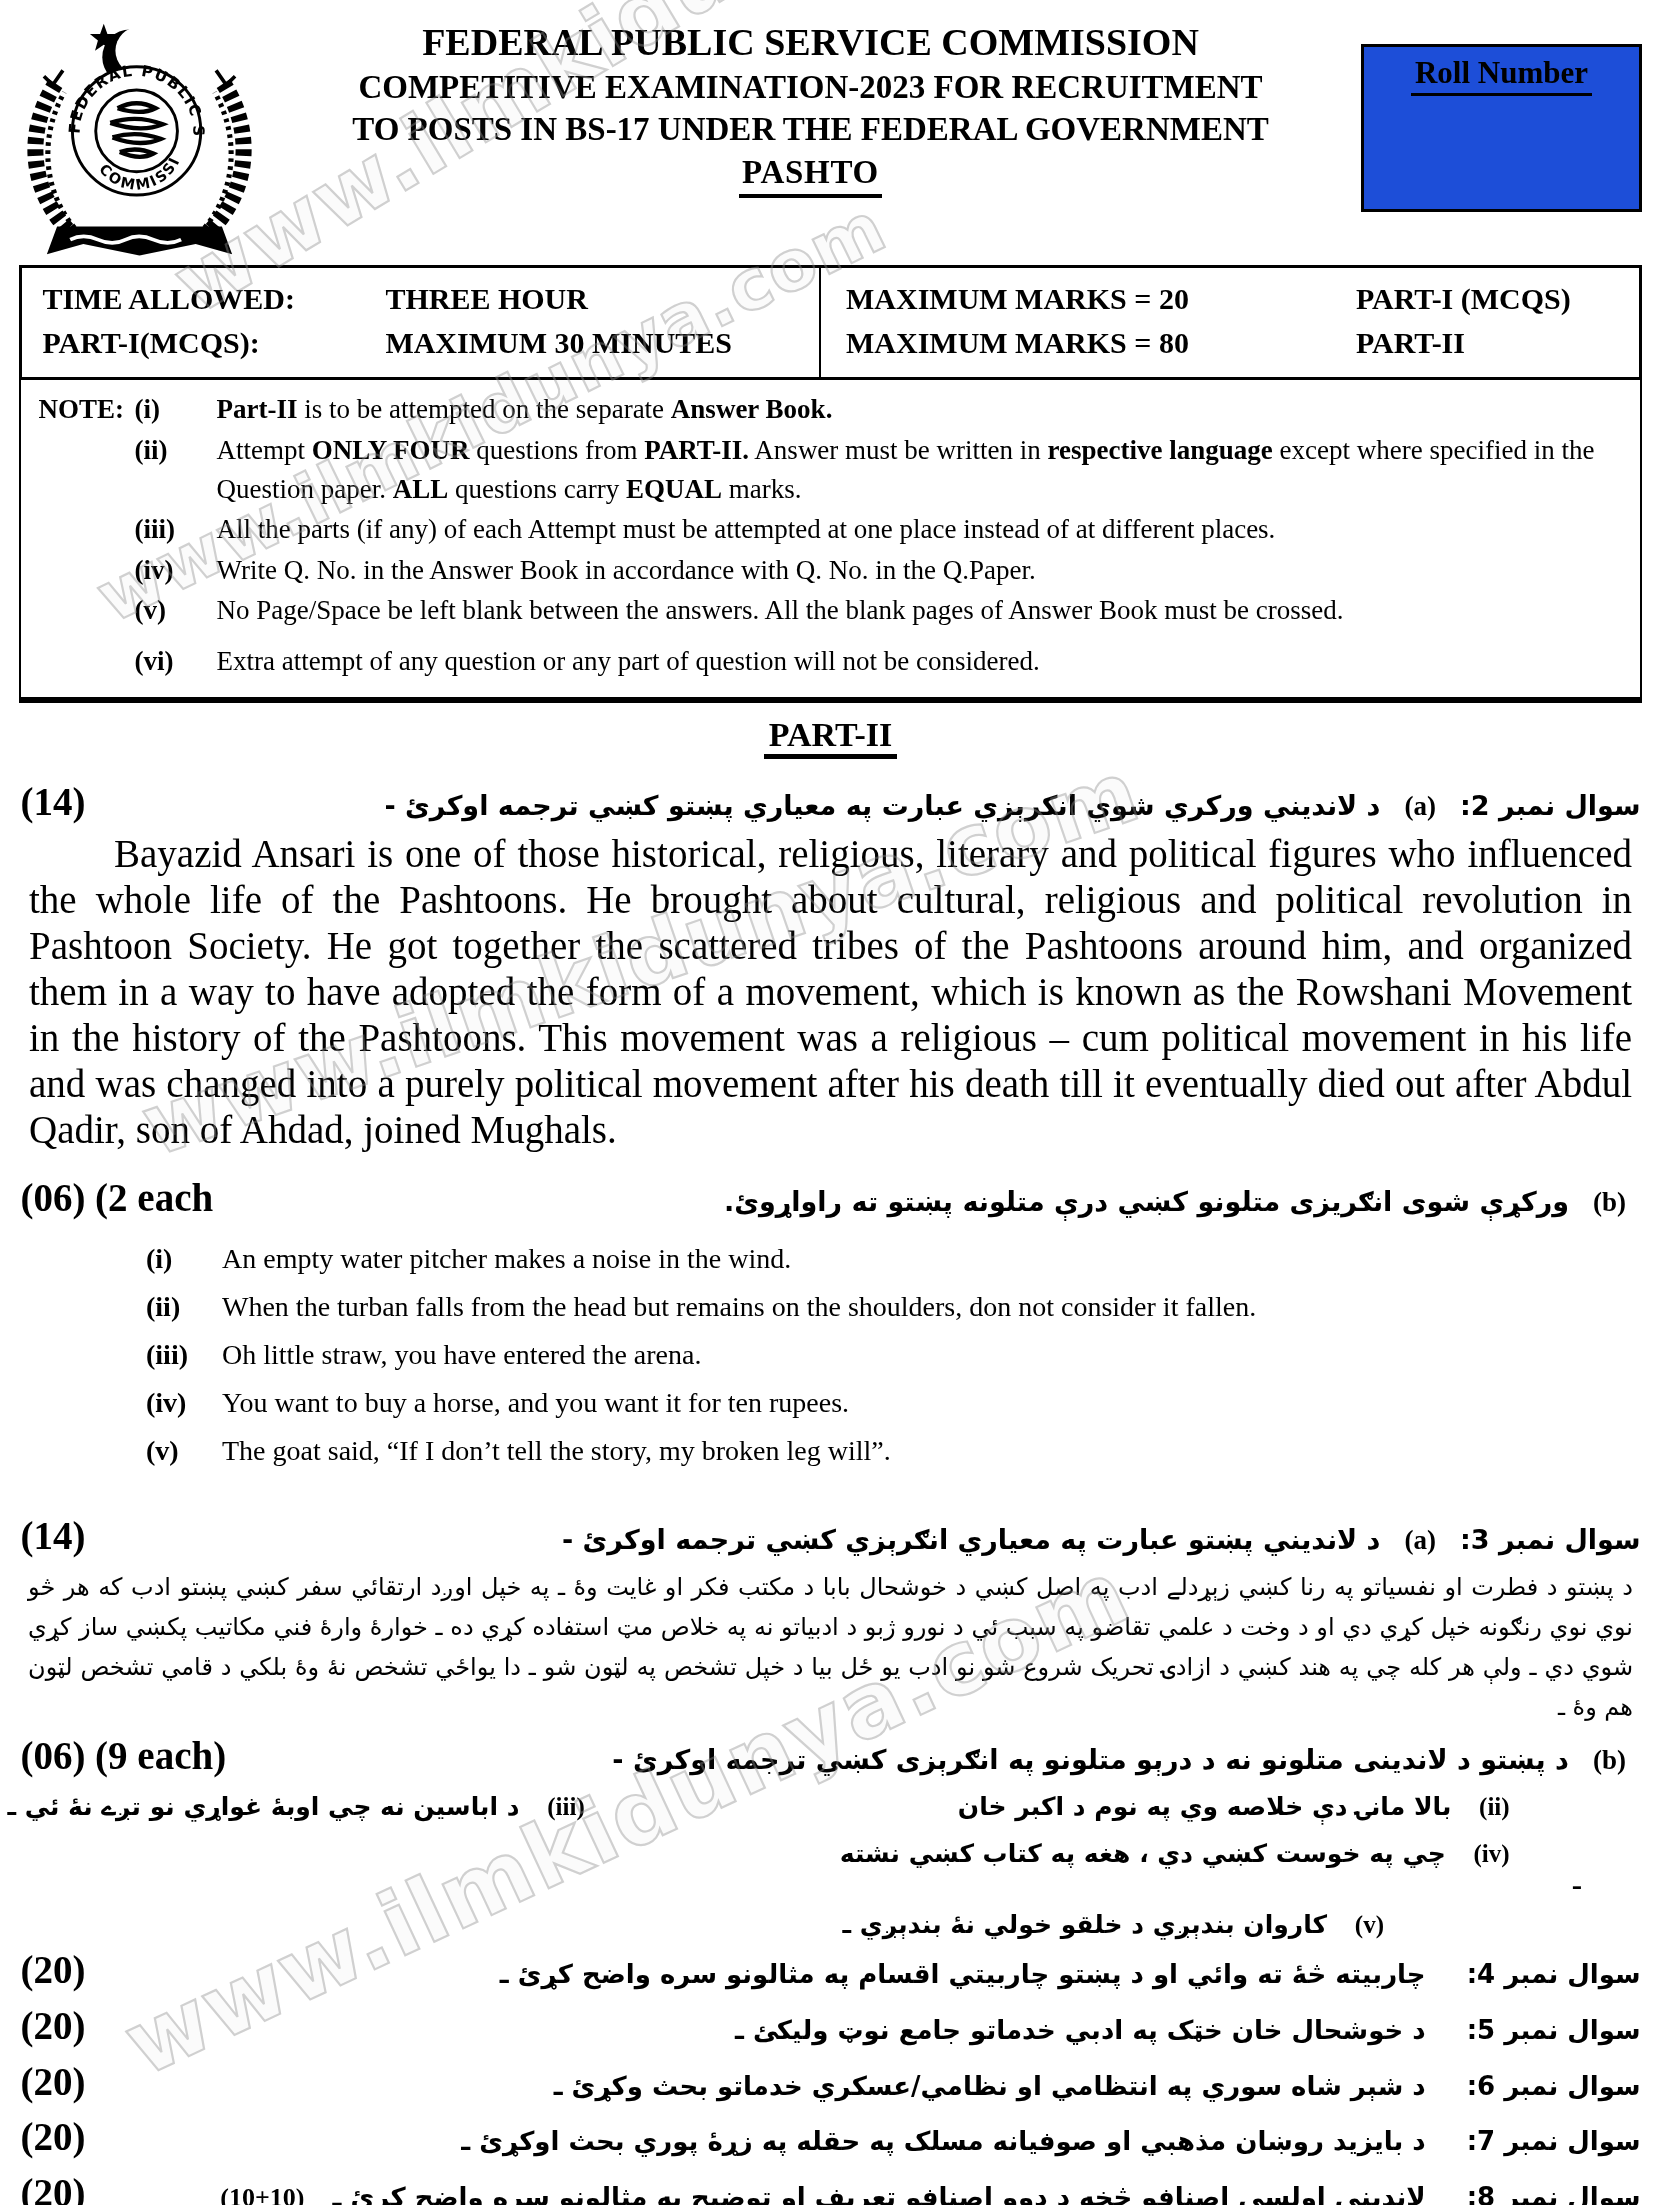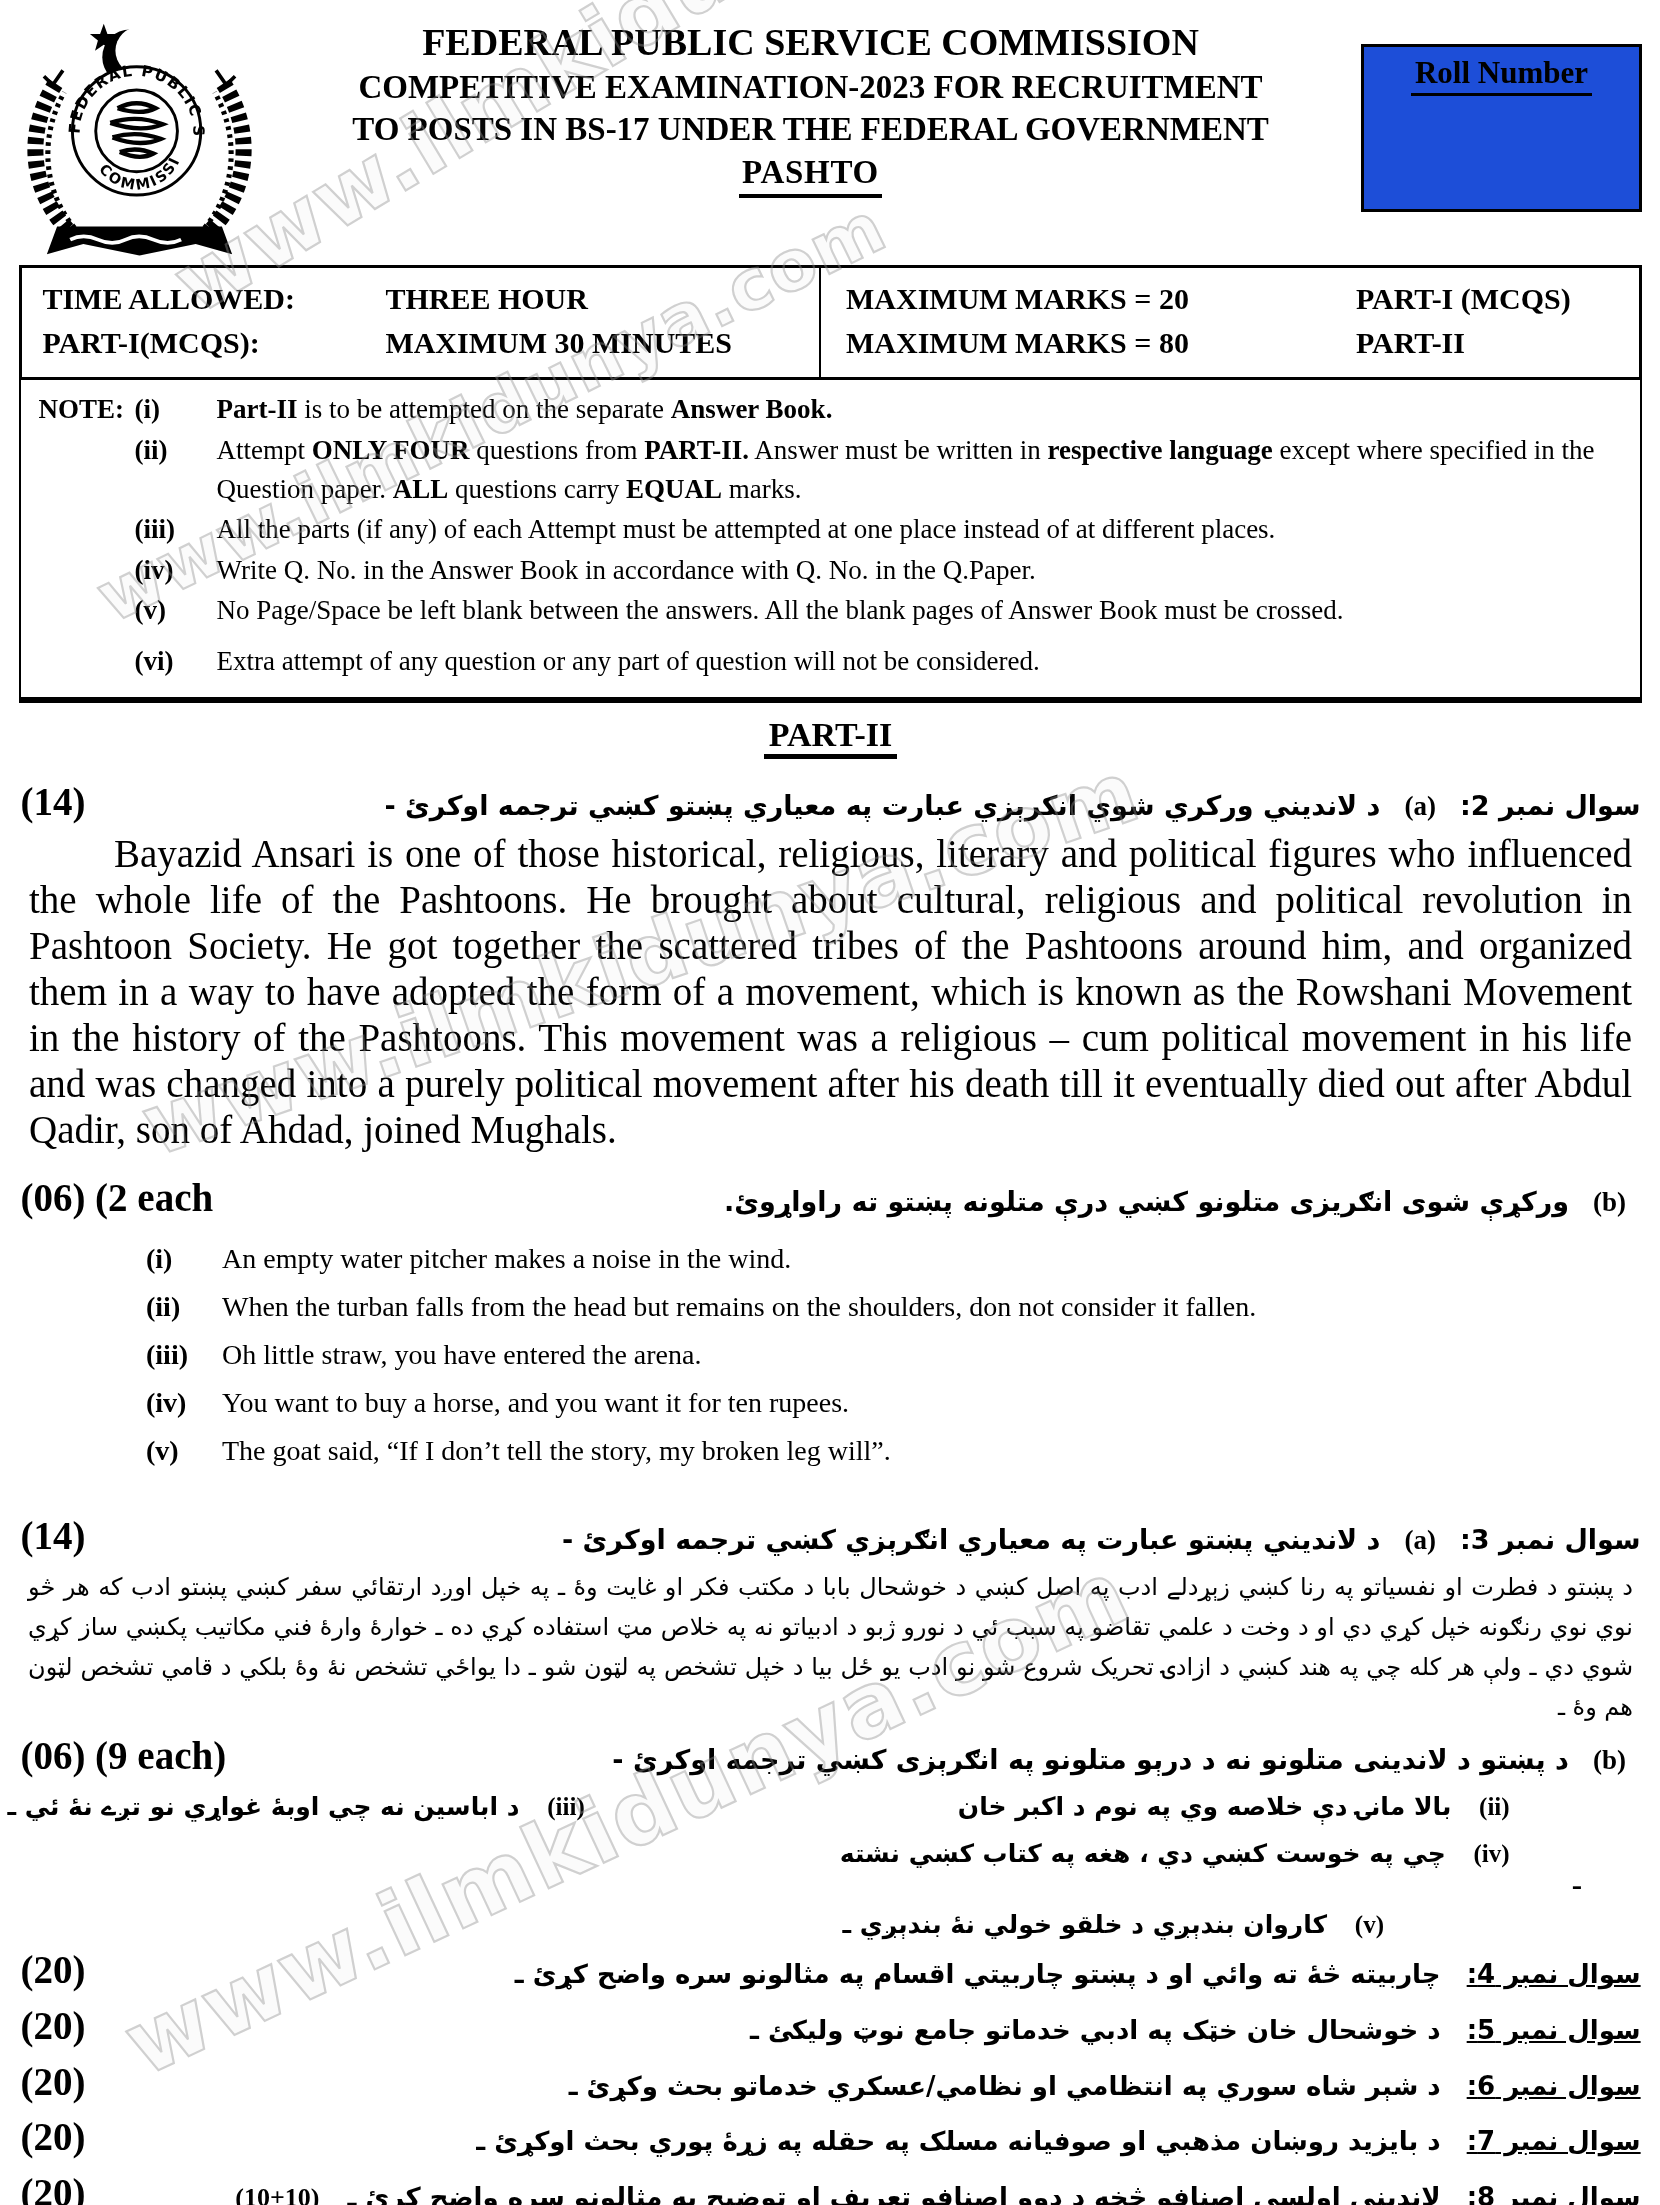--- a/index.html
+++ b/index.html
@@ -78,21 +78,21 @@
   .pcell .num { margin-left:19px; }
   .pr-a { padding-right:255px; }
   .pr-b { padding-right:131px; }
   .dashline { text-align:right; padding-right:79px; font-size:31px; font-weight:bold; line-height:29px; margin-top:2.9px; }
   .vline { direction:rtl; padding:0 277px 0 0; margin-top:10.2px; font-family:"DejaVu Sans", sans-serif; font-weight:bold; font-size:25px; }
   .vline .num { margin-left:19px; }
 
   
   .qrow { display:flex; align-items:baseline; padding:0 20.4px; margin-top:11.7px; line-height:39px; }
   .qrow .rtl { font-size:26px; }
-  .qlabel { margin-left:17px;text-decoration:underline; }
+  .qlabel { margin-left:32px; }
   .extra { margin:0 19px; }
 
   .sub8 { direction:rtl; display:flex; gap:70px; padding-right:714px; margin-top:7.3px; font-family:"DejaVu Sans", sans-serif; font-weight:bold; font-size:25.5px; }
   .sub8 .num { margin-left:16px; }
 
   .stars { text-align:center; font-size:28px; font-weight:bold; letter-spacing:2.9px; margin-top:5.8px; }
 </style>
 </head>
 <body>
 

